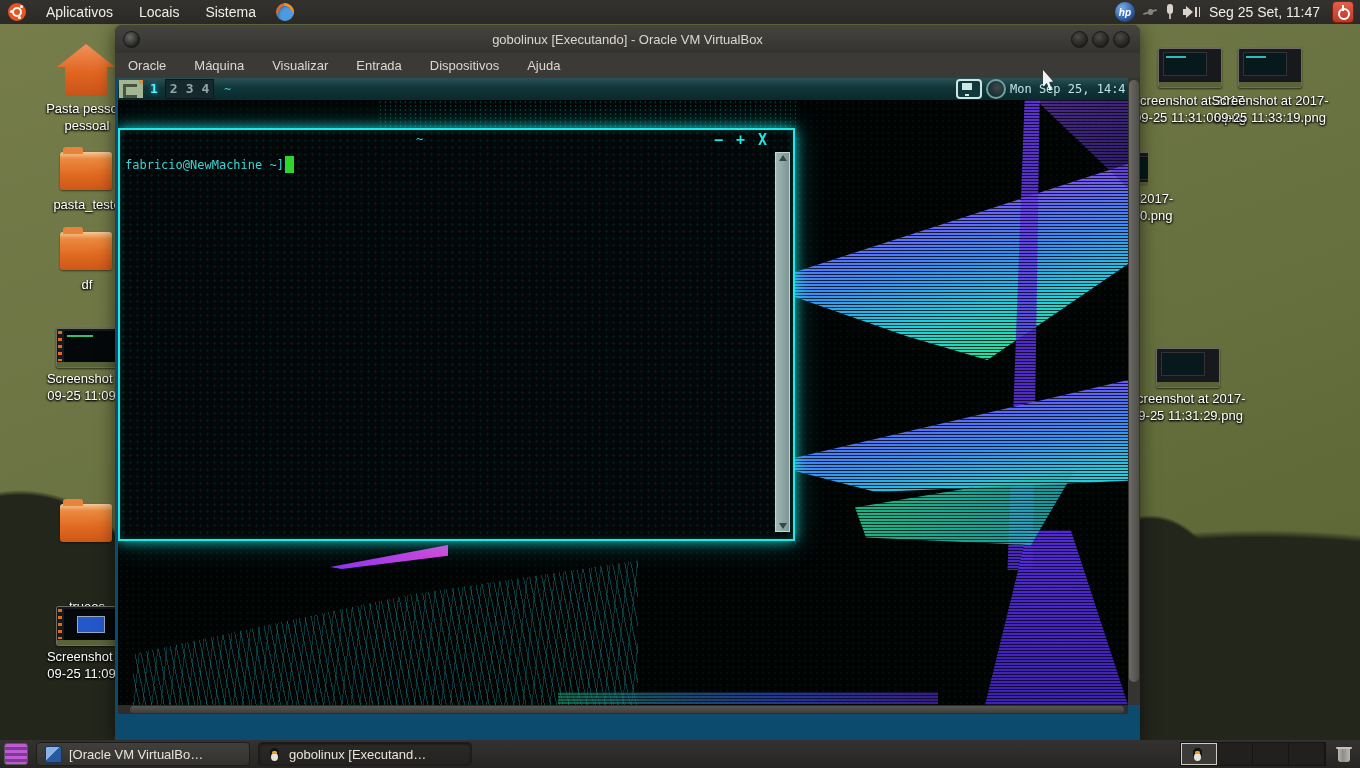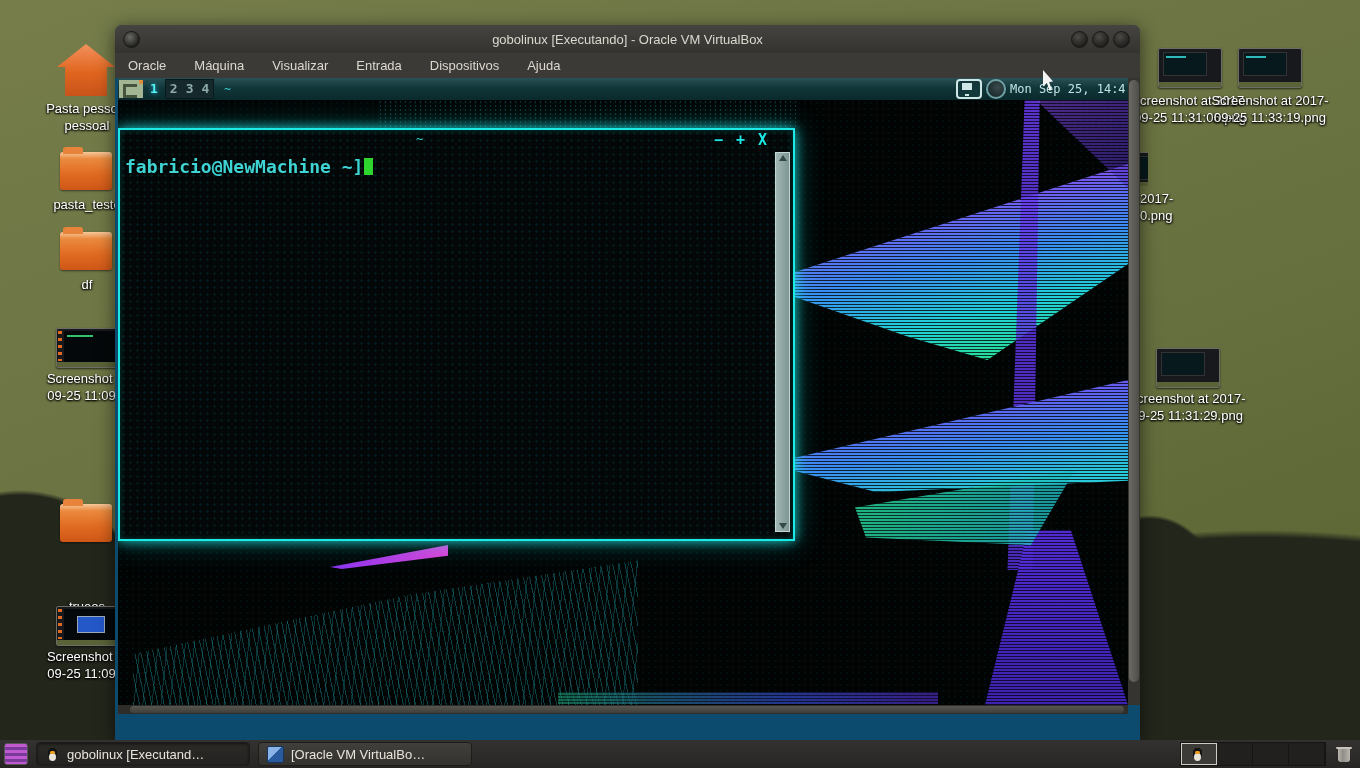--- a/index.html
+++ b/index.html
@@ -164,21 +164,21 @@
   .terminal{position:absolute;left:0;top:28px;width:673px;height:409px;
     background-color:#030707;border:2px solid #1de9e6;
     box-shadow:0 0 11px rgba(29,233,230,.8),0 0 26px rgba(29,233,230,.35),inset 0 0 6px rgba(29,233,230,.25);
     background-image:radial-gradient(rgba(0,170,180,.13) 1px,transparent 1.2px);background-size:7px 7px;
     font-family:"DejaVu Sans Mono",monospace;}
   .term-title{position:absolute;left:44%;top:2px;color:#35d8d8;font-size:12px;}
   .term-btns{position:absolute;right:26px;top:2px;display:flex;gap:13px;color:#1de9e6;
     font-size:15px;font-weight:bold;}
   .term-btn{cursor:default;line-height:16px;}
   .term-line{position:absolute;left:5px;top:26px;display:flex;align-items:center;}
-  .term-prompt{color:#3fd4d4;font-size:18px;font-weight:bold;letter-spacing:0;white-space:pre;}
+  .term-prompt{color:#3fd4d4;font-size:12px;font-weight:normal;letter-spacing:0;white-space:pre;}
   .term-cursor{width:9px;height:17px;background:#2ed52e;margin-left:1px;}
   .term-scroll{position:absolute;right:3px;top:22px;bottom:7px;width:13px;
     background:linear-gradient(90deg,#9fb6b4,#7e9694);border:1px solid #c2d6d4;
     display:flex;flex-direction:column;justify-content:space-between;align-items:center;}
   .term-arrow{width:0;height:0;border-left:4px solid transparent;border-right:4px solid transparent;margin:2px 0;}
   .term-arrow.up{border-bottom:6px solid #34494a;}
   .term-arrow.down{border-top:6px solid #34494a;}
 
   
   .vm-vscroll{position:absolute;right:0;top:53px;width:12px;height:627px;background:#353431;}
@@ -243,20 +243,39 @@
   .trash-icon::before{content:"";position:absolute;left:2px;top:4px;width:12px;height:13px;
     background:linear-gradient(90deg,#b8b6ae,#8f8d86 40%,#b8b6ae);border-radius:0 0 3px 3px;}
   .trash-icon::after{content:"";position:absolute;left:0;top:2px;width:16px;height:2px;background:#c4c2ba;border-radius:1px;}
 </style>
 </head>
 <body>
 
 <div class="screen">
   <div class="wallpaper"></div>
 
+  <div class="top-panel">
+    <div class="tp-left">
+      <span class="ubuntu-logo"></span>
+      <span class="menu-item">Aplicativos</span>
+      <span class="menu-item">Locais</span>
+      <span class="menu-item">Sistema</span>
+      <span class="firefox-icon"></span>
+    </div>
+    <div class="tp-right">
+      <span class="hp-icon">hp</span>
+      <span class="plug-icon"></span>
+      <span class="mic-icon"></span>
+      <span class="vol-icon">
+          <span class="vol-bars"></span>
+        </span>
+      <span class="clock">Seg 25 Set, 11:47</span>
+      <span class="power-btn"></span>
+    </div>
+  </div>
 
   <div class="dicon" style="left:57px;top:44px;">
       <div class="home-icon"></div>
     </div>
   <div class="dlabel" style="left:12px;top:100px;">
     <div>Pasta pessoal</div>
     <div>pessoal</div>
   </div>
 
   <div class="dicon" style="left:60px;top:152px;">
@@ -425,27 +444,27 @@
     <div class="vm-hscroll">
         <div class="hthumb"></div>
       </div>
 
 
     <div class="pointer"></div>
   </div>
 
   <div class="taskbar">
     <span class="showdesk"></span>
+    <div class="task-btn">
+      <span class="vbox-mini-icon"></span>
+      <span>[Oracle VM VirtualBo…</span>
+    </div>
     <div class="task-btn active">
       <span class="tux-icon"></span>
       <span>gobolinux [Executand…</span>
-    </div>
-    <div class="task-btn">
-      <span class="vbox-mini-icon"></span>
-      <span>[Oracle VM VirtualBo…</span>
     </div>
     <div class="ws-switcher">
       <div class="ws-cell active">
           <span class="tux-icon"></span>
         </div>
       <div class="ws-cell"></div>
       <div class="ws-cell"></div>
       <div class="ws-cell"></div>
     </div>
     <span class="trash-icon"></span>

